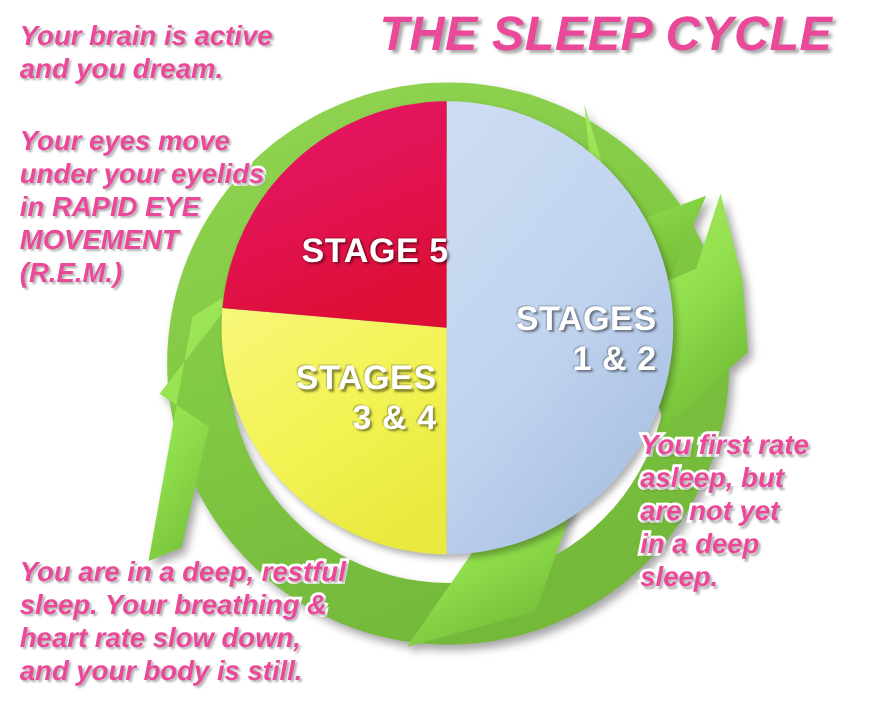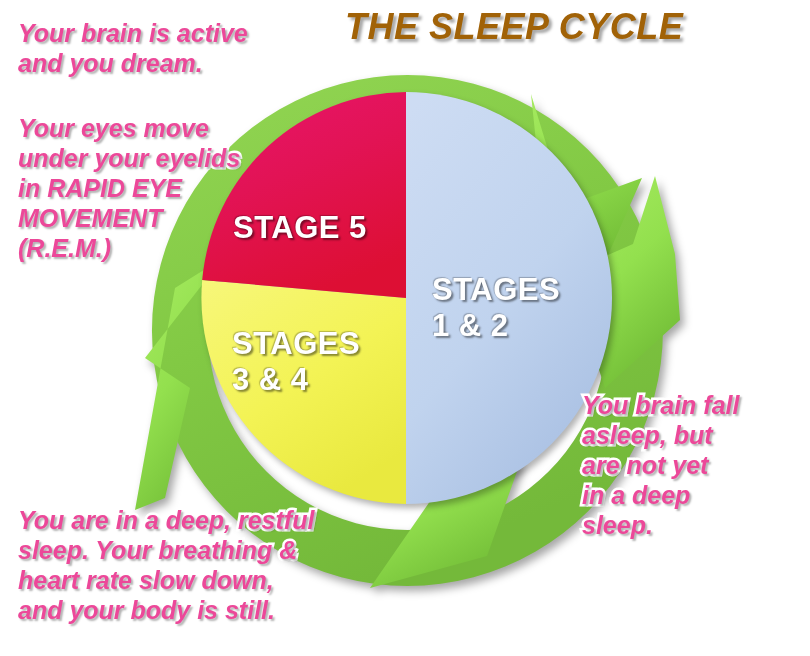--- a/index.html
+++ b/index.html
@@ -7,25 +7,25 @@
     width:810px;height:656px;position:relative;overflow:hidden;
     background:#ffffff;
     font-family:"Liberation Sans", sans-serif;
   }
   #stage{position:absolute;inset:0;}
 
   
   .title{
     position:absolute;
     left:345px; top:6px;
-    font-size:36px;
+    font-size:44px;
     font-weight:bold;
     font-style:italic;
     letter-spacing:0.5px;
-    color:#a16207;
+    color:#ec4899;
     white-space:nowrap;
     -webkit-text-stroke:5px #ffffff;
     paint-order:stroke fill;
     text-shadow:3px 3px 3px rgba(0,0,0,0.35);
     z-index:40;
   }
 
   
   .caption{
     position:absolute;
@@ -66,21 +66,21 @@
     filter:drop-shadow(3px 4px 3px rgba(0,0,0,0.30));}
 
   
   .wedge-label{
     position:absolute;
     z-index:30;
     font-size:31px;
     line-height:36px;
     font-weight:bold;
     color:#ffffff;
-    text-align:left;
+    text-align:right;
     letter-spacing:0.5px;
     white-space:pre-line;
     text-shadow:
        2px 2px 2px rgba(0,0,0,0.45),
       -1px -1px 1px rgba(0,0,0,0.25);
   }
   #label-stage5{left:233px; top:210px; width:175px;}
   #label-stages12{left:432px; top:272px; width:165px;}
   #label-stages34{left:232px; top:326px; width:165px;}
 </style>
@@ -176,19 +176,19 @@
 sleep. Your breathing &amp;
 heart rate slow down,
 and your body is still.</div>
 
   <div class="caption" id="cap-rem-eyes">Your eyes move
 under your eyelids
 in RAPID EYE
 MOVEMENT
 (R.E.M.)</div>
 
-  <div class="caption" id="cap-light">You brain fall
+  <div class="caption" id="cap-light">You first rate
 asleep, but
 are not yet
 in a deep
 sleep.</div>
 
 </div>
 
 </body></html>

